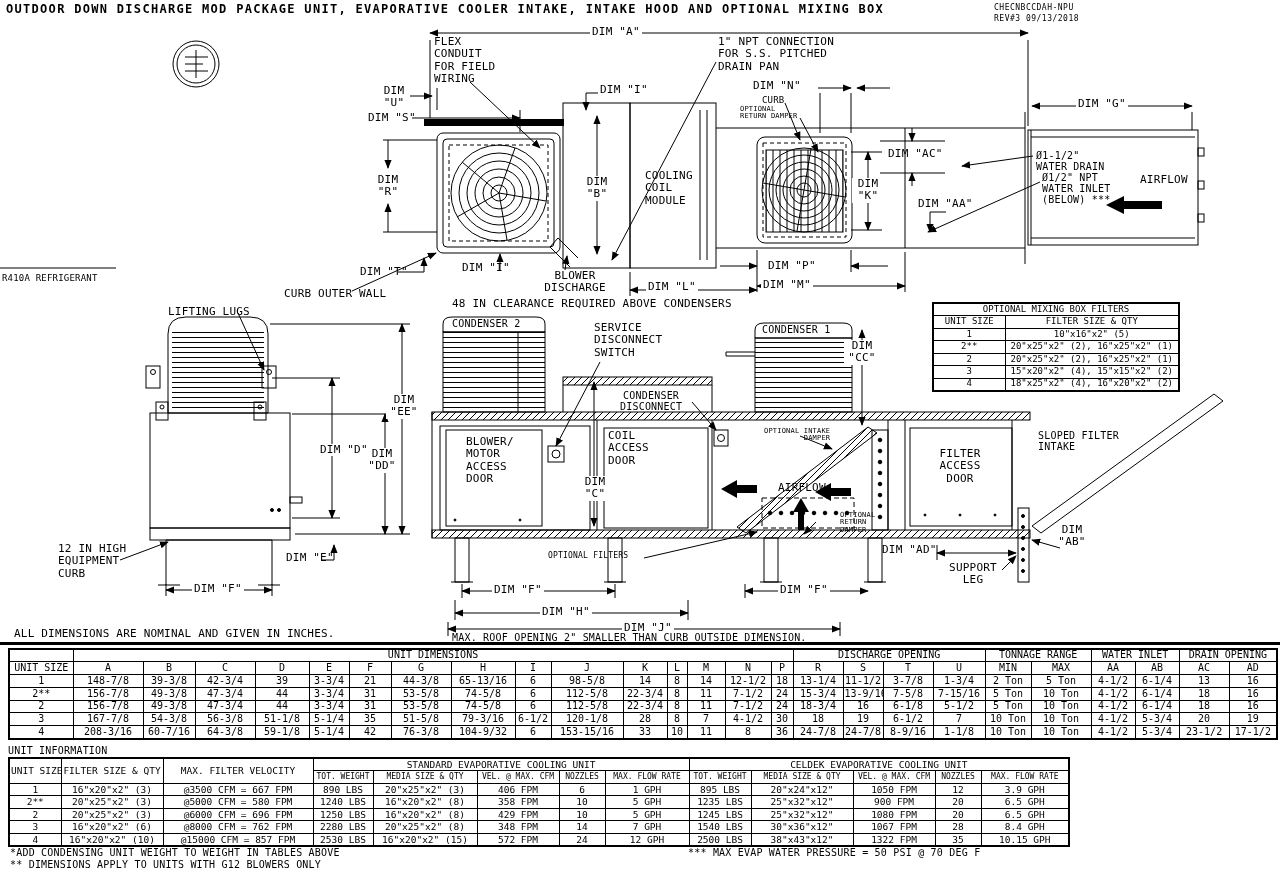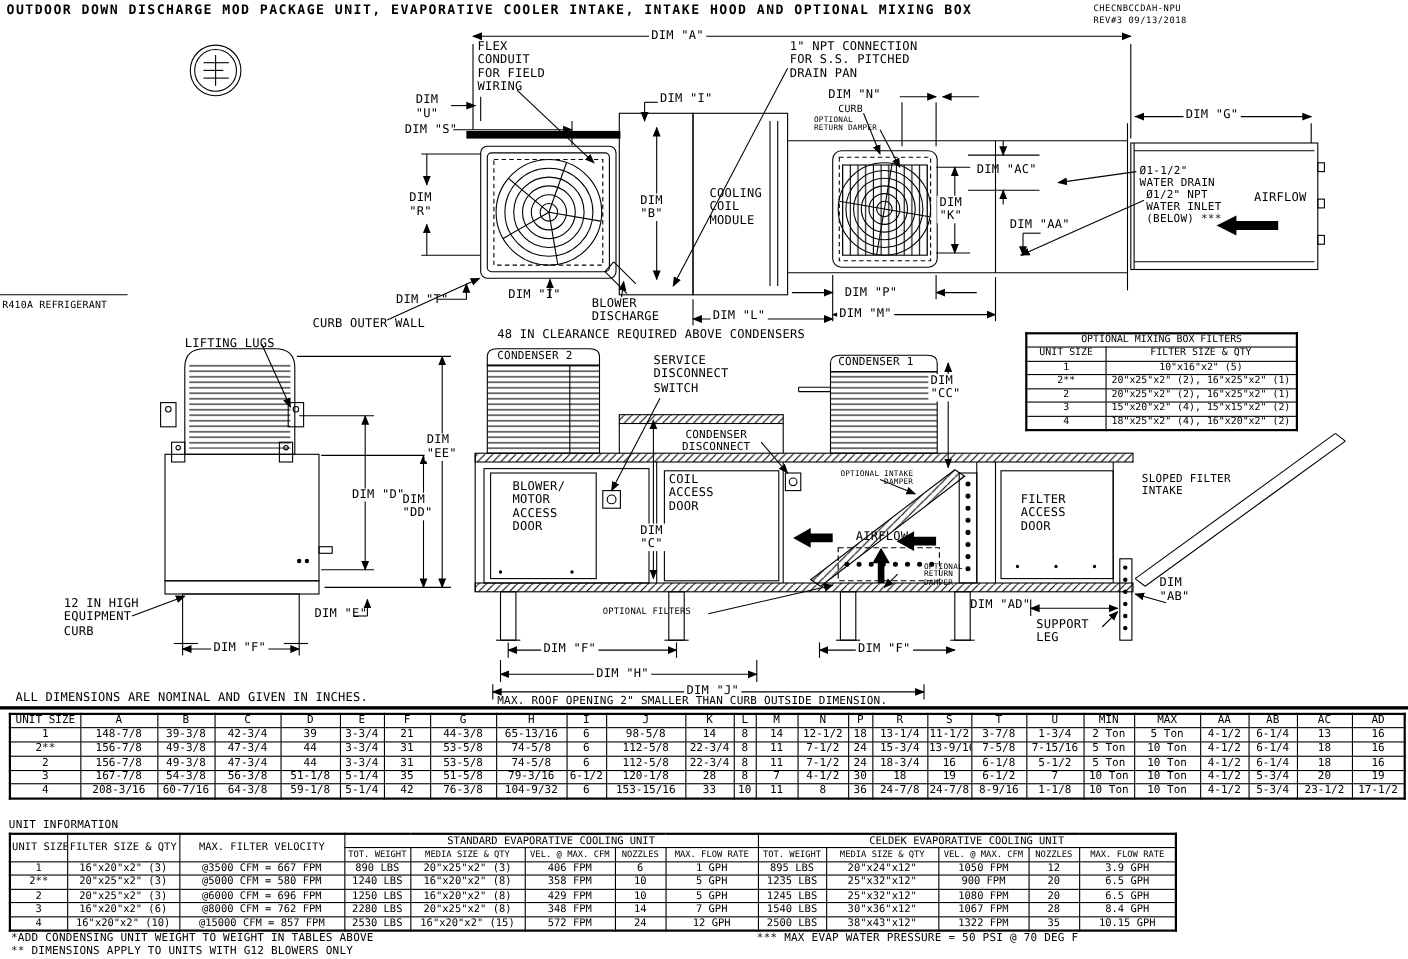--- a/index.html
+++ b/index.html
@@ -1,21 +1,21 @@
 <!DOCTYPE html>
 <html><head>
 <meta charset="utf-8">
 <style>
   * { margin:0; padding:0; box-sizing:border-box; }
   html,body { background:#fff; }
   body { width:1280px; height:872px; position:relative; font-family:"DejaVu Sans Mono","Liberation Mono",monospace; color:#000; overflow:hidden; }
   svg.draw { position:absolute; left:0; top:0; }
   .lbl { position:absolute; white-space:pre-line; line-height:1.12; font-size:11px; letter-spacing:0.2px; }
   .s10 { font-size:10px; } .s9 { font-size:9px; } .s8 { font-size:8px; } .s7 { font-size:7px; line-height:1.05;padding-left:24px; }
-  .ctr { text-align:left; }
+  .ctr { text-align:center; }
   .wbg { background:#fff; padding:0 2px; }
   .title { position:absolute; left:6px; top:2px; font-size:12px; font-weight:bold; letter-spacing:1.3px; white-space:nowrap; }
   .rev { position:absolute; left:994px; top:3px; font-size:8px; line-height:1.35; white-space:pre-line; letter-spacing:0.5px; }
   table.tech { position:absolute; border-collapse:collapse; table-layout:fixed; background:#fff; border:2px solid #000; }
   table.tech th, table.tech td { border:1px solid #000; font-weight:normal; text-align:center; padding:0 1px; overflow:hidden; white-space:nowrap; height:13px; line-height:1.05; }
   #mix-table { left:932px; top:302px; width:248px; font-size:9px; }
   #mix-table th, #mix-table td { height:12.5px; }
   #dims-table { left:8px; top:648px; width:1268px; font-size:10px; }
   #dims-table th, #dims-table td { height:12.8px; }
   #info-table { left:8px; top:757px; width:1062px; font-size:9.5px; }
@@ -503,20 +503,28 @@
       <col style="width:52px">
     <col style="width:46px">
       <col style="width:60px">
       <col style="width:44px">
       <col style="width:44px">
       <col style="width:50px">
       <col style="width:48px">
   </colgroup>
   <thead>
     <tr>
+      <th></th>
+      <th colspan="15">UNIT DIMENSIONS</th>
+      <th colspan="4">DISCHARGE OPENING</th>
+      <th colspan="2">TONNAGE RANGE</th>
+      <th colspan="2">WATER INLET</th>
+      <th colspan="2">DRAIN OPENING</th>
+    </tr>
+    <tr>
         <th>UNIT SIZE</th>
         <th>A</th>
         <th>B</th>
         <th>C</th>
         <th>D</th>
         <th>E</th>
         <th>F</th>
         <th>G</th>
         <th>H</th>
         <th>I</th>

